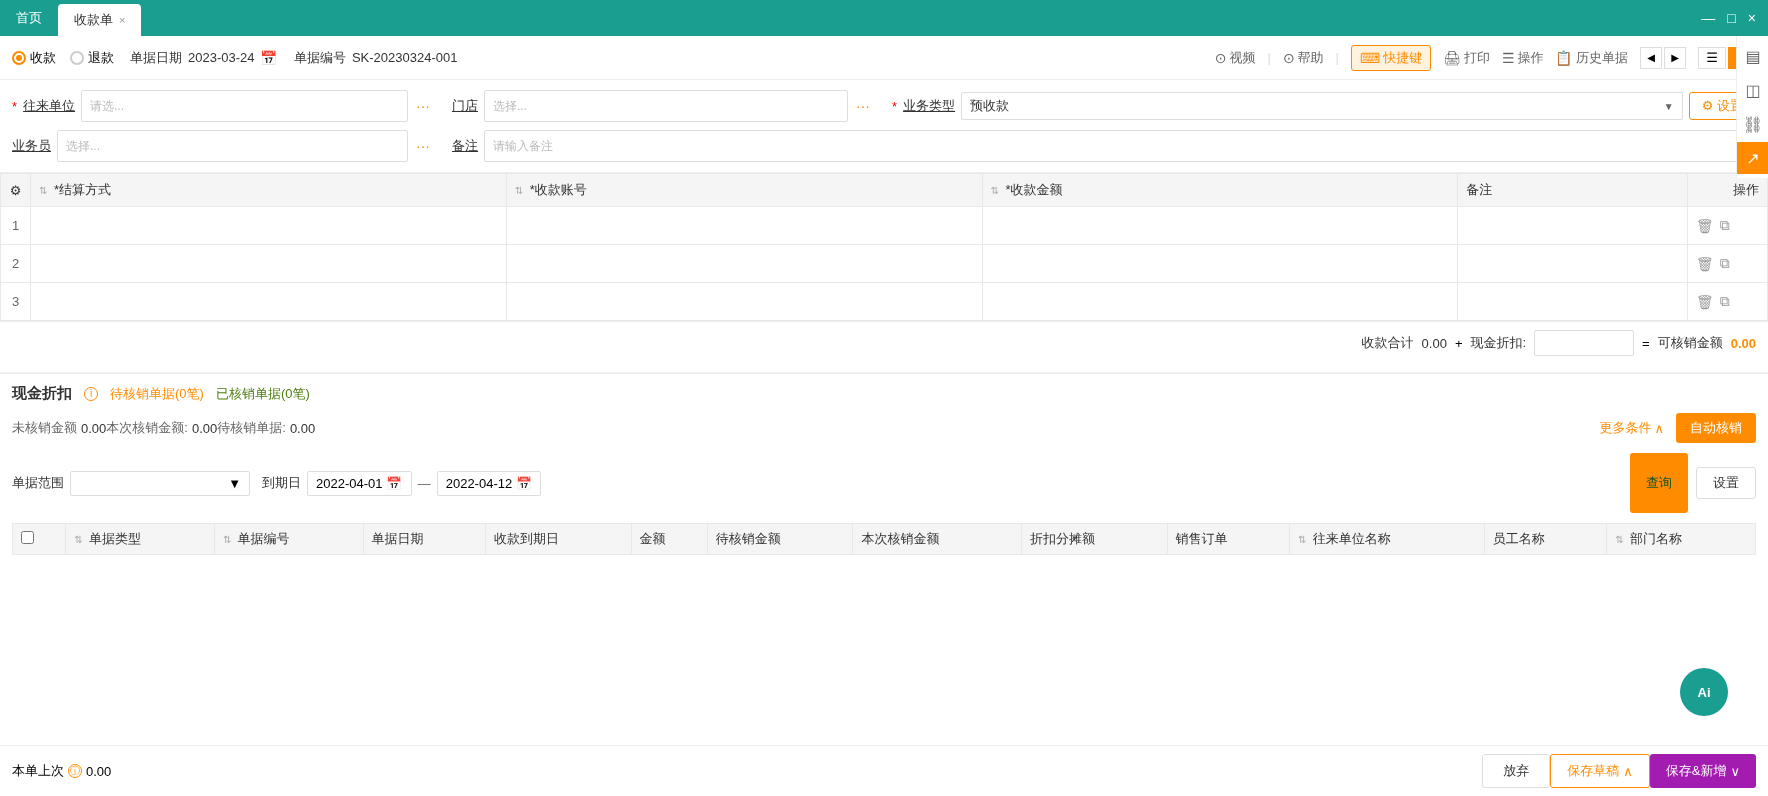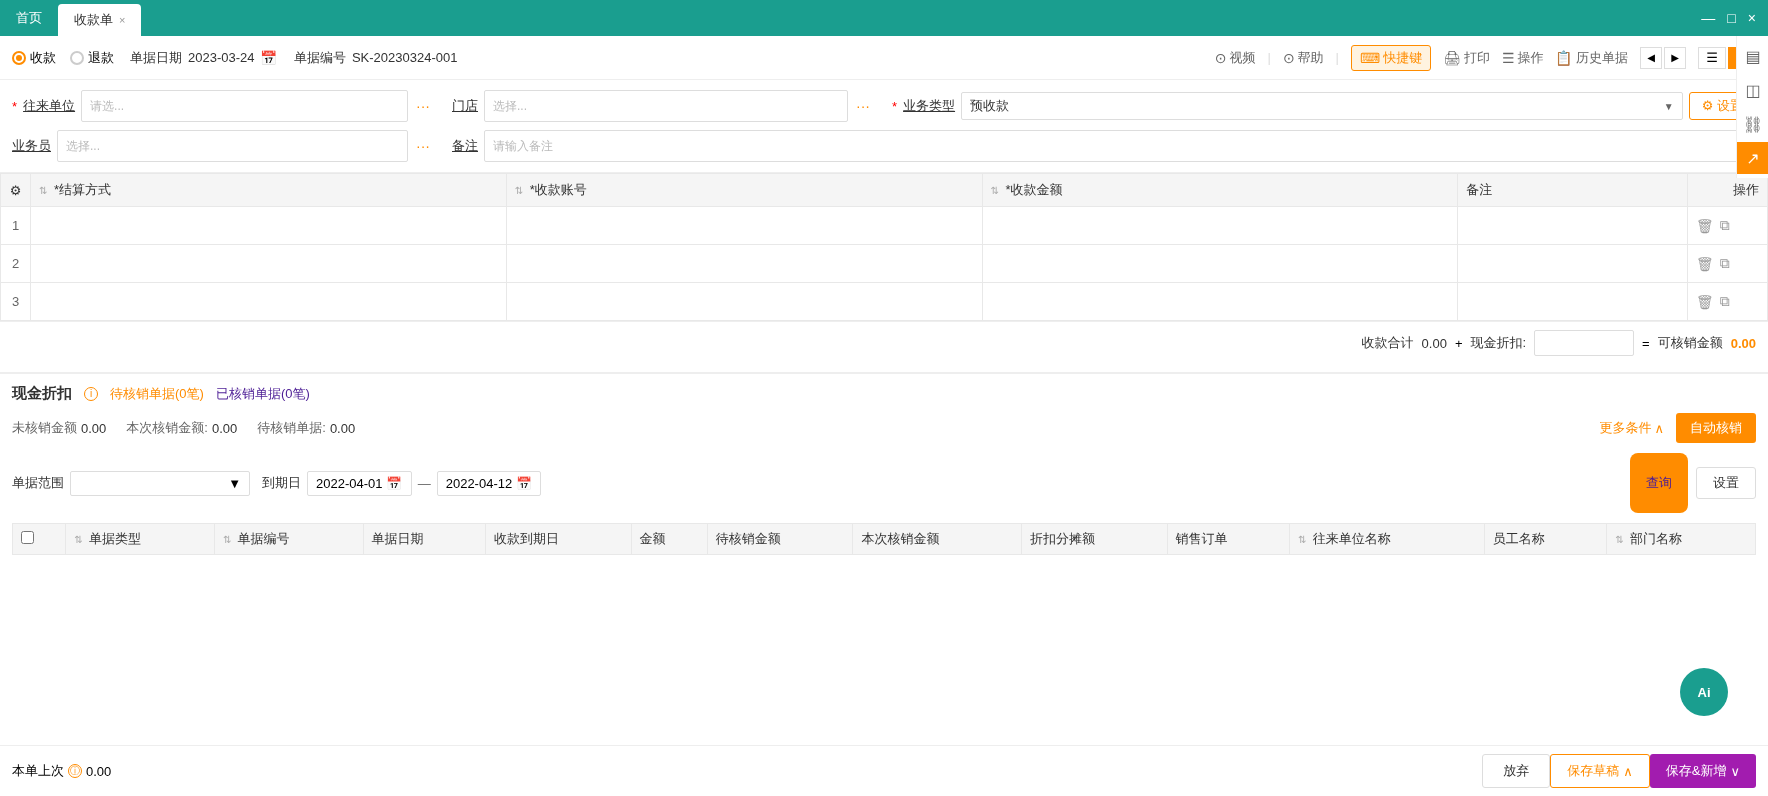--- a/index.html
+++ b/index.html
@@ -94,21 +94,21 @@
     
     .verify-section {
       background: #fff; margin-top: 8px; border-top: 2px solid #eee;
       padding: 10px 12px; flex: 1; overflow: auto;
     }
     .verify-header { display: flex; align-items: center; gap: 12px; margin-bottom: 10px; }
     .verify-title { font-size: 15px; font-weight: bold; color: #333; }
     .verify-tab { display: flex; align-items: center; gap: 4px; color: #ff8c00; cursor: pointer; font-size: 13px; }
     .info-icon { width: 14px; height: 14px; border-radius: 50%; border: 1px solid #ff8c00; color: #ff8c00; font-size: 10px; display: inline-flex; align-items: center; justify-content: center; cursor: pointer; }
 
-    .verify-stats { display: flex; align-items: center; gap: 20px; margin-bottom: 10px; font-size: 13px; }
+    .verify-stats { display: flex; align-items: center; margin-bottom: 10px; font-size: 13px; }
     .stat-item { display: flex; align-items: center; gap: 4px; }
     .stat-label { color: #666; }
     .stat-value { color: #333; }
 
     .filter-row {
       display: flex; align-items: center; gap: 12px; margin-bottom: 10px;
     }
     .filter-field { display: flex; align-items: center; gap: 6px; }
     .filter-label { color: #333; white-space: nowrap; }
     .filter-select {
@@ -116,22 +116,22 @@
       border-radius: 2px; padding: 4px 8px; cursor: pointer; background: #fff; min-width: 150px;
     }
     .filter-date-input {
       border: 1px solid #ddd; border-radius: 2px; padding: 4px 8px;
       background: #fff; cursor: pointer; display: flex; align-items: center; gap: 4px;
     }
     .date-separator { color: #666; }
     .filter-actions { margin-left: auto; display: flex; gap: 8px; align-items: center; }
     .more-conditions { color: #ff8c00; cursor: pointer; display: flex; align-items: center; gap: 3px; }
     .query-btn {
-      background: #ff8c00; color: #4c1d95; border: none; padding: 21px 16px;
-      border-radius: 8px; cursor: pointer;
+      background: #ff8c00; color: #14532d; border: none; padding: 21px 16px;
+      border-radius: 3px; cursor: pointer;
     }
     .settings-btn2 {
       background: #fff; border: 1px solid #ddd; color: #333; padding: 6px 16px;
       border-radius: 3px; cursor: pointer;
     }
 
     
     .bottom-table thead tr { background: #f5f5f5; }
     .bottom-table th { font-size: 12px; padding: 6px 8px; }
 
@@ -400,21 +400,21 @@
     </div>
   </div>
 
   <div class="verify-section">
     <div class="verify-header">
       <span class="verify-title">现金折扣</span>
       <span class="info-icon">i</span>
       <div class="verify-tab">
         <span>待核销单据(0笔)</span>
       </div>
-      <div class="verify-tab" style="color:#4c1d95;">
+      <div class="verify-tab" style="color:#4d7c0f;">
         <span>已核销单据(0笔)</span>
       </div>
     </div>
 
     <div class="verify-stats">
       <div class="stat-item">
         <span class="stat-label">未核销金额</span>
         <span class="stat-value">0.00</span>
       </div>
       <div class="stat-item">

